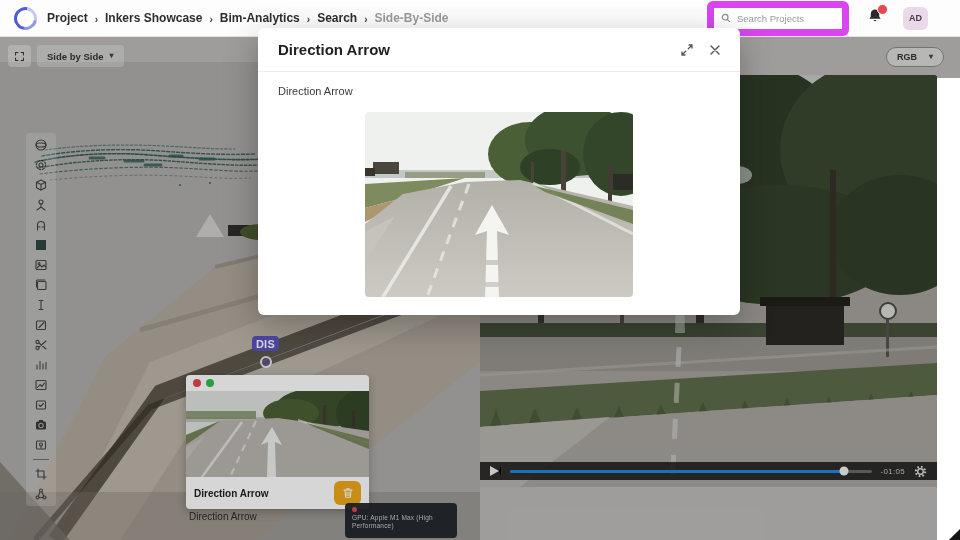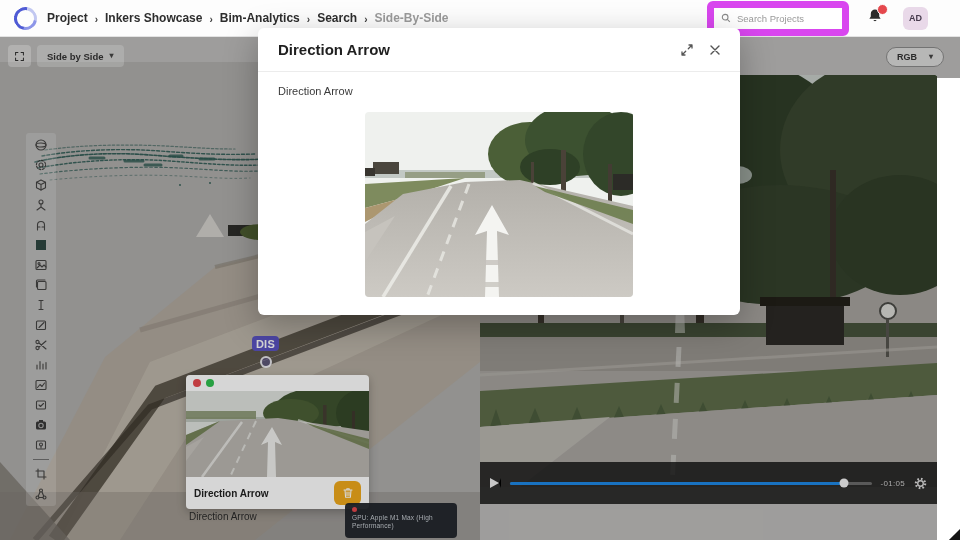--- a/index.html
+++ b/index.html
@@ -90,21 +90,21 @@
   .anno-caption{position:absolute;left:186px;top:511px;width:183px;font-size:10px;color:#2c2c2c;z-index:4;
                 padding-left:3px;}
 
   
   .gpu-tip{position:absolute;left:345px;top:503px;width:112px;height:35px;border-radius:4px;
            background:rgba(30,34,40,.94);z-index:6;padding:4px 7px;box-sizing:border-box;}
   .gpu-dot{width:5px;height:5px;border-radius:50%;background:var(--badge-red,#e5484d);margin-bottom:2px;}
   .gpu-text{font-size:6.5px;line-height:8px;color:#c7ccd2;letter-spacing:.2px;}
 
   
-  .vctrl{position:absolute;left:480px;top:462px;width:457px;height:42px;z-index:5;
+  .vctrl{position:absolute;left:480px;top:462px;width:457px;height:18px;z-index:5;
          background:rgba(12,12,12,.80);display:flex;align-items:center;padding:0 10px;box-sizing:border-box;gap:9px;}
   .play-btn{width:0;height:0;border-top:5px solid transparent;border-bottom:5px solid transparent;
             border-left:9px solid #eee;background:transparent;padding:0;cursor:pointer;}
   .ptrack{position:relative;flex:1;height:3px;background:#6b6b6b;border-radius:2px;cursor:pointer;}
   .pfill{position:absolute;left:0;top:0;bottom:0;background:var(--accent-blue,#1e88e5);border-radius:2px;}
   .pthumb{position:absolute;top:50%;width:9px;height:9px;border-radius:50%;background:#f2f2f2;
           transform:translate(-50%,-50%);cursor:grab;}
   .vtime{font-size:8px;color:#c9c9c9;letter-spacing:.3px;white-space:nowrap;}
   .vgear{background:transparent;border:none;padding:0;display:flex;cursor:pointer;}
 

